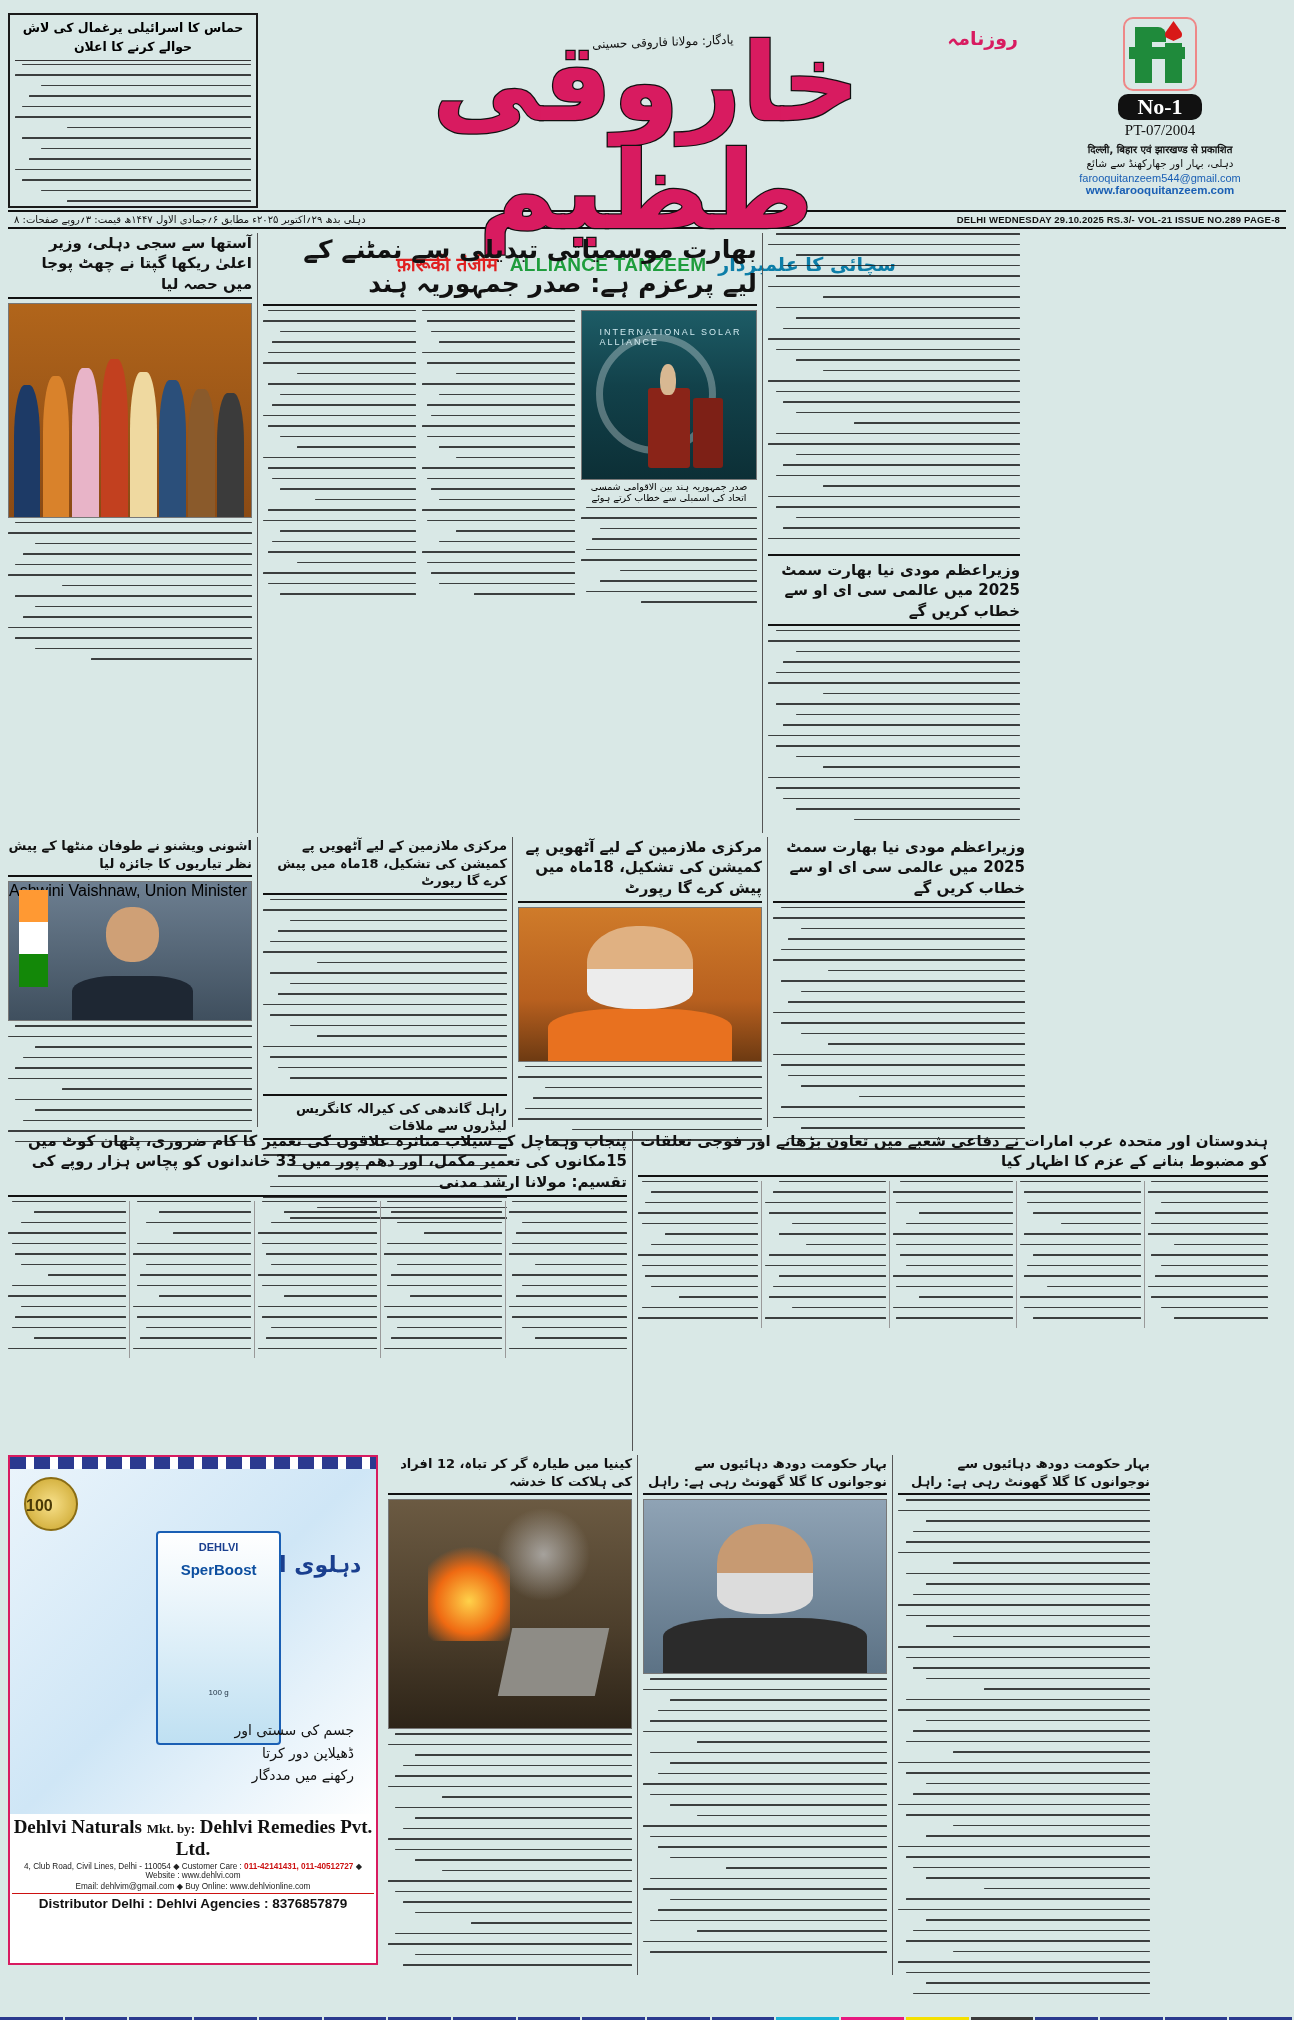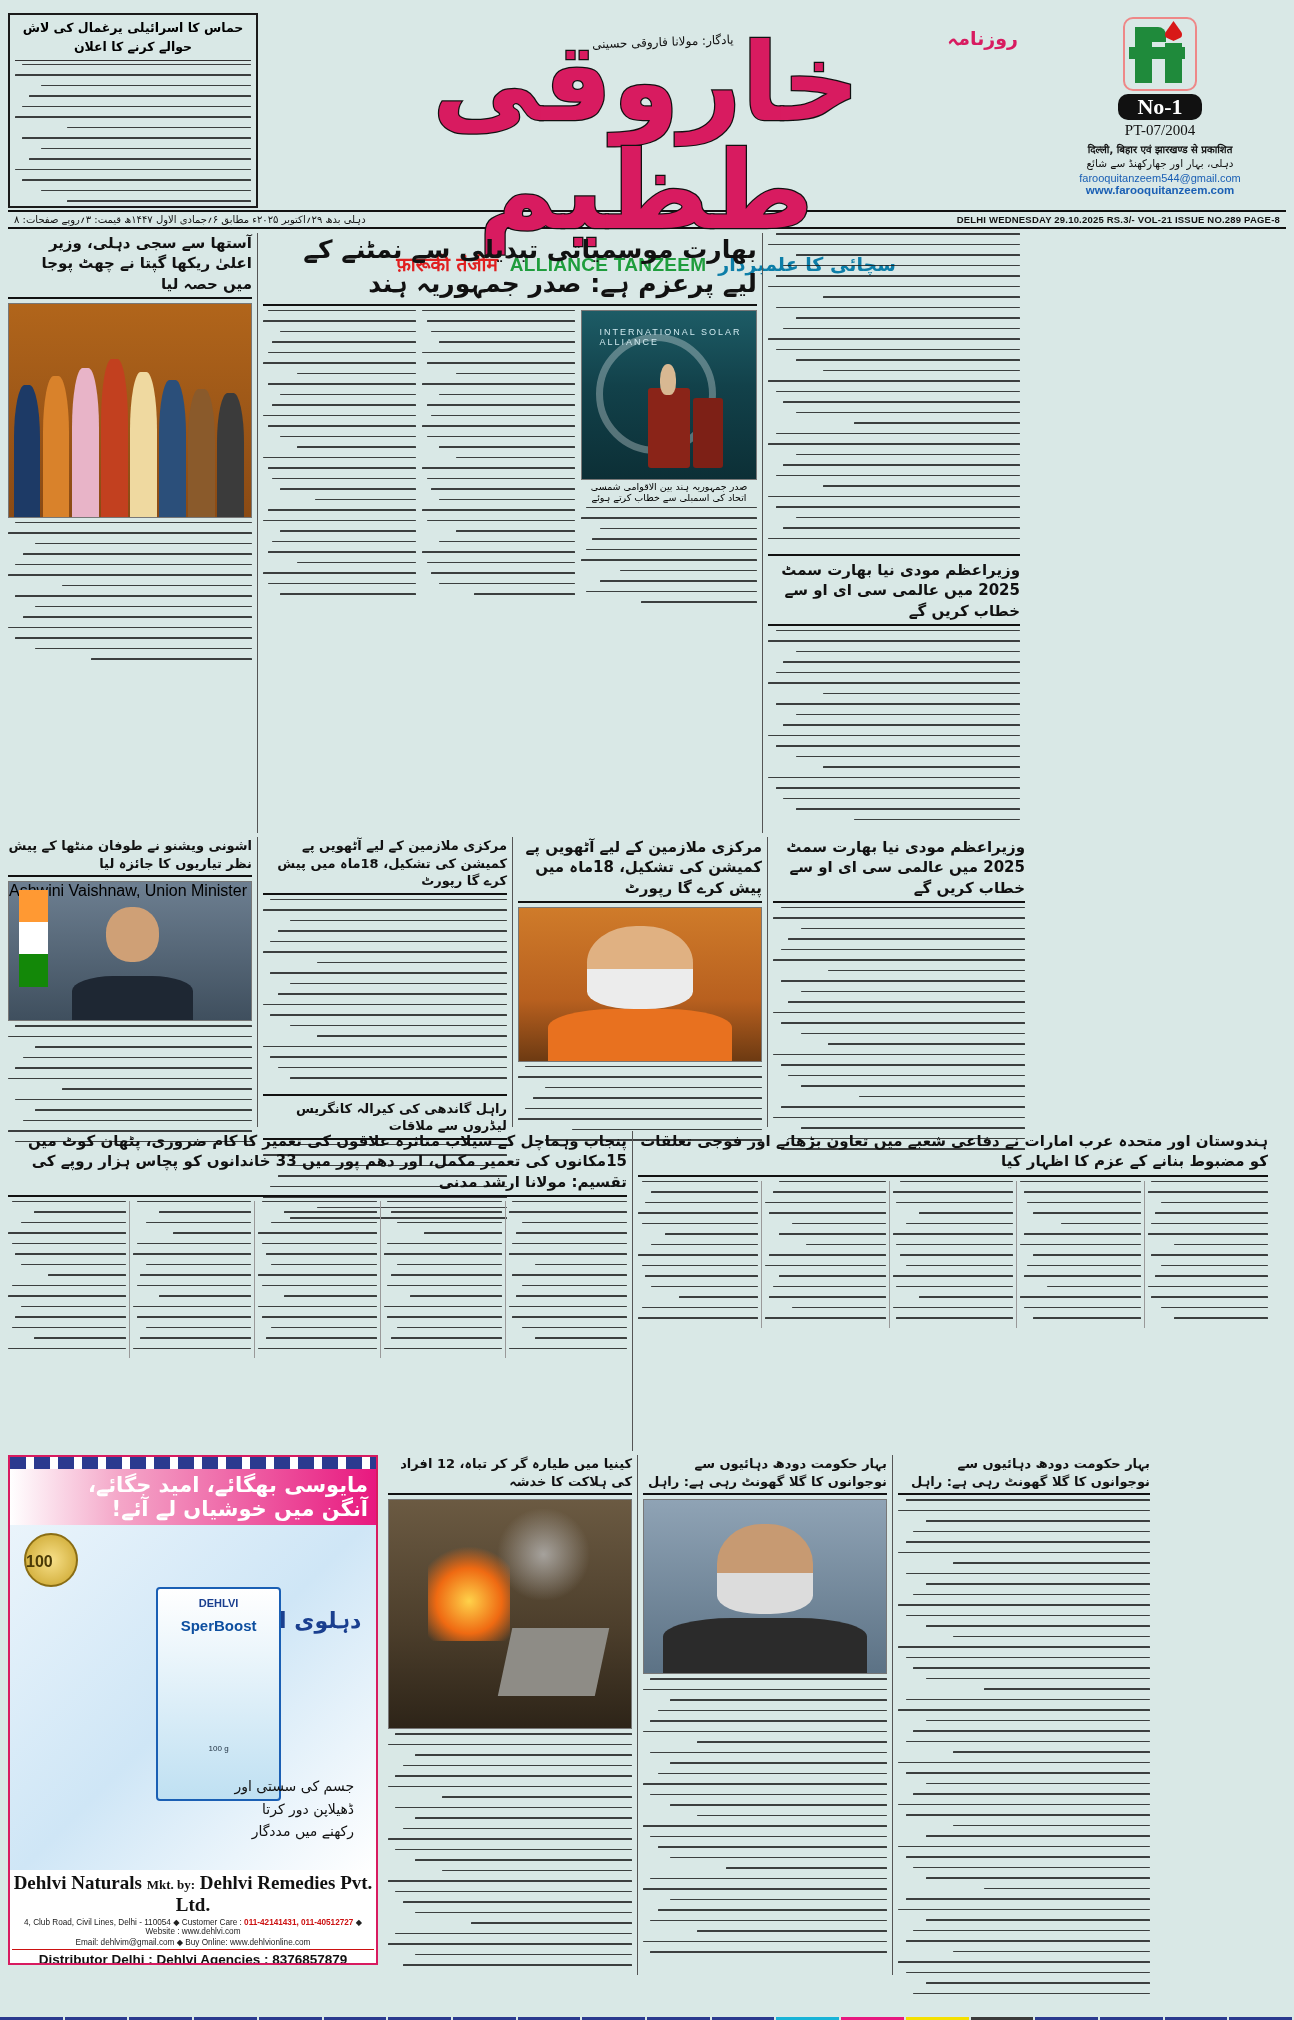--- a/index.html
+++ b/index.html
@@ -709,24 +709,20 @@
           <i class="s3"></i>
       </div>
     </div>
   </div>
 
   <div class="band" style="height:520px">
 
     <div class="col" style="width:370px">
       <div class="ad-box" style="height:510px">
         <div class="ad-top-dash"></div>
-        <div class="ad-pink">
-          <div>مایوسی بھگائے، امید جگائے،</div>
-          <div>آنگن میں خوشیاں لے آئے!</div>
-        </div>
         <div class="sperboost" style="height:345px">
           <div class="sb-100">100</div>
           <div class="sb-urdu">دہلوی اسپر بوسٹ</div>
           <div class="sb-box">
             <div class="t">DEHLVI</div>
             <div class="t" style="font-size:15px;color:#0d4fa0">SperBoost</div>
             <div style="text-align:center;font-size:8px;margin-top:110px;color:#234">100 g</div>
           </div>
           <div class="sb-bottom-urdu">
             <div>جسم کی سستی اور</div>

